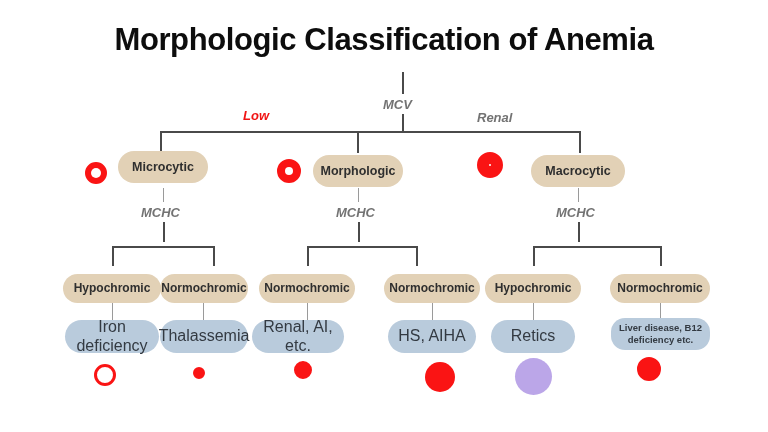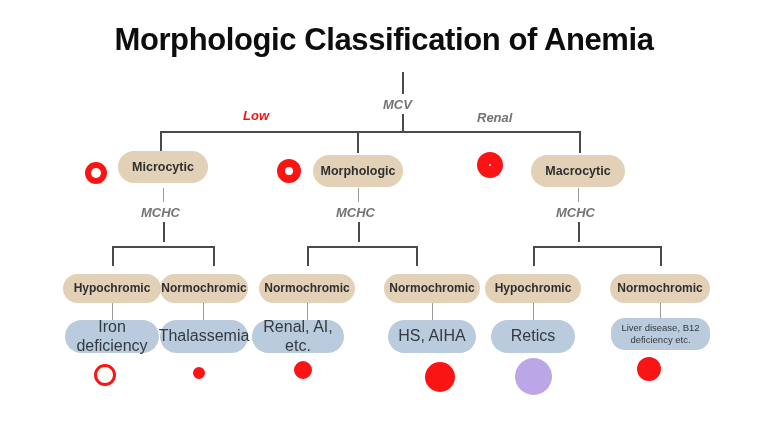--- a/index.html
+++ b/index.html
@@ -134,21 +134,21 @@
   <div class="vline-thin" style="left:307px;top:303px;height:17px;"></div>
   <div class="vline-thin" style="left:432px;top:303px;height:17px;"></div>
   <div class="vline-thin" style="left:533px;top:303px;height:17px;"></div>
   <div class="vline-thin" style="left:660px;top:303px;height:17px;"></div>
 
   <div class="pill pill-blue tier4" style="left:65px;top:320px;width:94px;">Iron deficiency</div>
   <div class="pill pill-blue tier4" style="left:160px;top:320px;width:88px;">Thalassemia</div>
   <div class="pill pill-blue tier4" style="left:252px;top:320px;width:92px;">Renal, AI, etc.</div>
   <div class="pill pill-blue tier4" style="left:491px;top:320px;width:84px;">Retics</div>
   <div class="pill pill-blue tier4" style="left:388px;top:320px;width:88px;">HS, AIHA</div>
-  <div class="pill pill-blue tier4 two-line" style="left:611px;top:318px;width:99px;padding:16px 5px;">Liver disease, B12 deficiency etc.</div>
+  <div class="pill pill-blue tier4 two-line" style="left:611px;top:318px;width:99px;padding:16px 5px;font-weight:bold;">Liver disease, B12 deficiency etc.</div>
 
   <div class="cell" style="left:94px;top:364px;width:22px;height:22px;border:3px solid #fa1414;background:#ffffff;"></div>
 
   <div class="cell" style="left:193px;top:367px;width:6px;height:6px;border:6px solid #fa1414;background:#ffffff;"></div>
 
   <div class="cell" style="left:294px;top:361px;width:9px;height:9px;border:9px solid #fa1414;background:#ffffff;"></div>
 
   <div class="cell" style="left:425px;top:362px;width:30px;height:30px;background:#fa1414;"></div>
 
   <div class="cell" style="left:515px;top:358px;width:37px;height:37px;background:#bba6e8;"></div>

